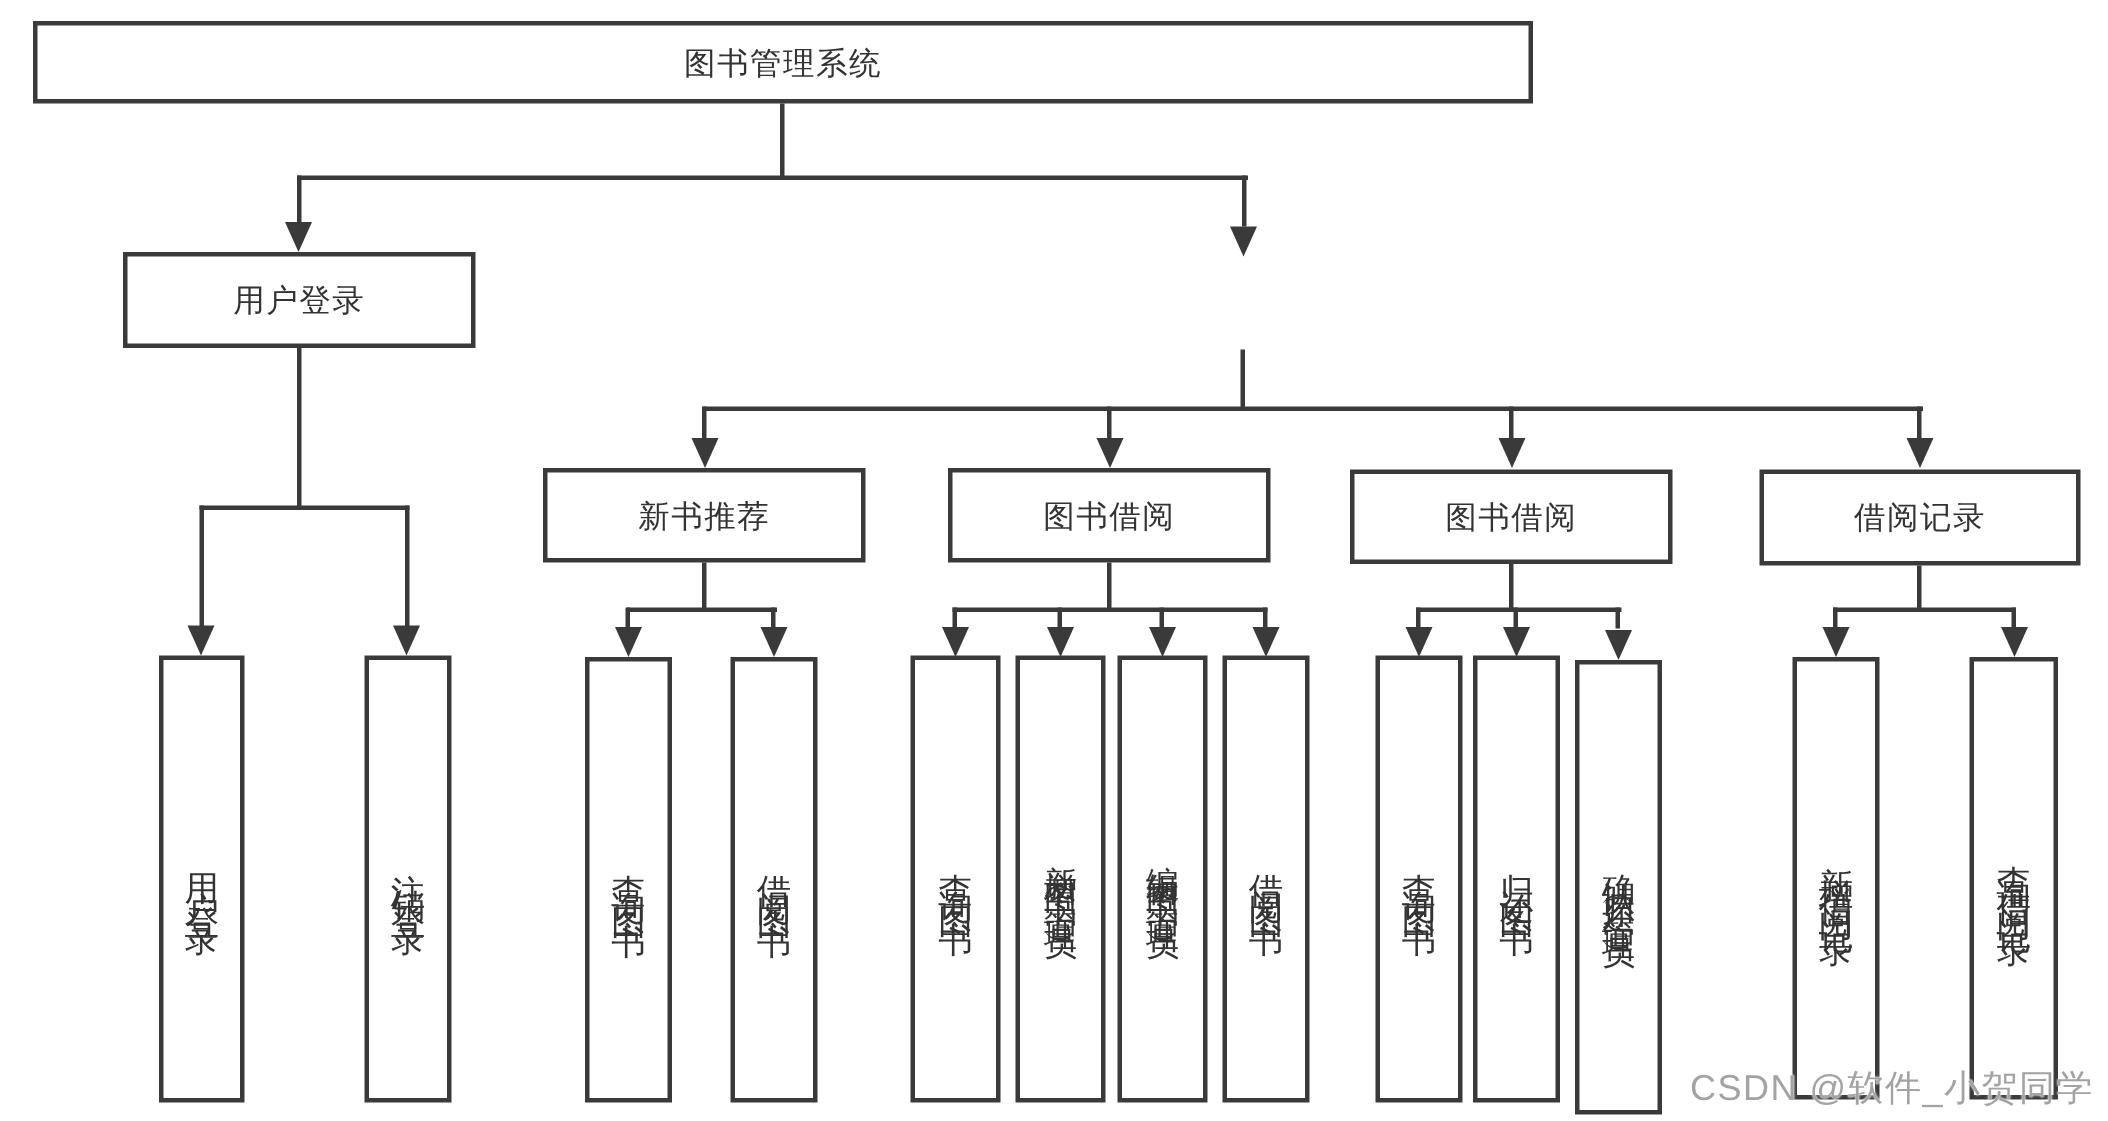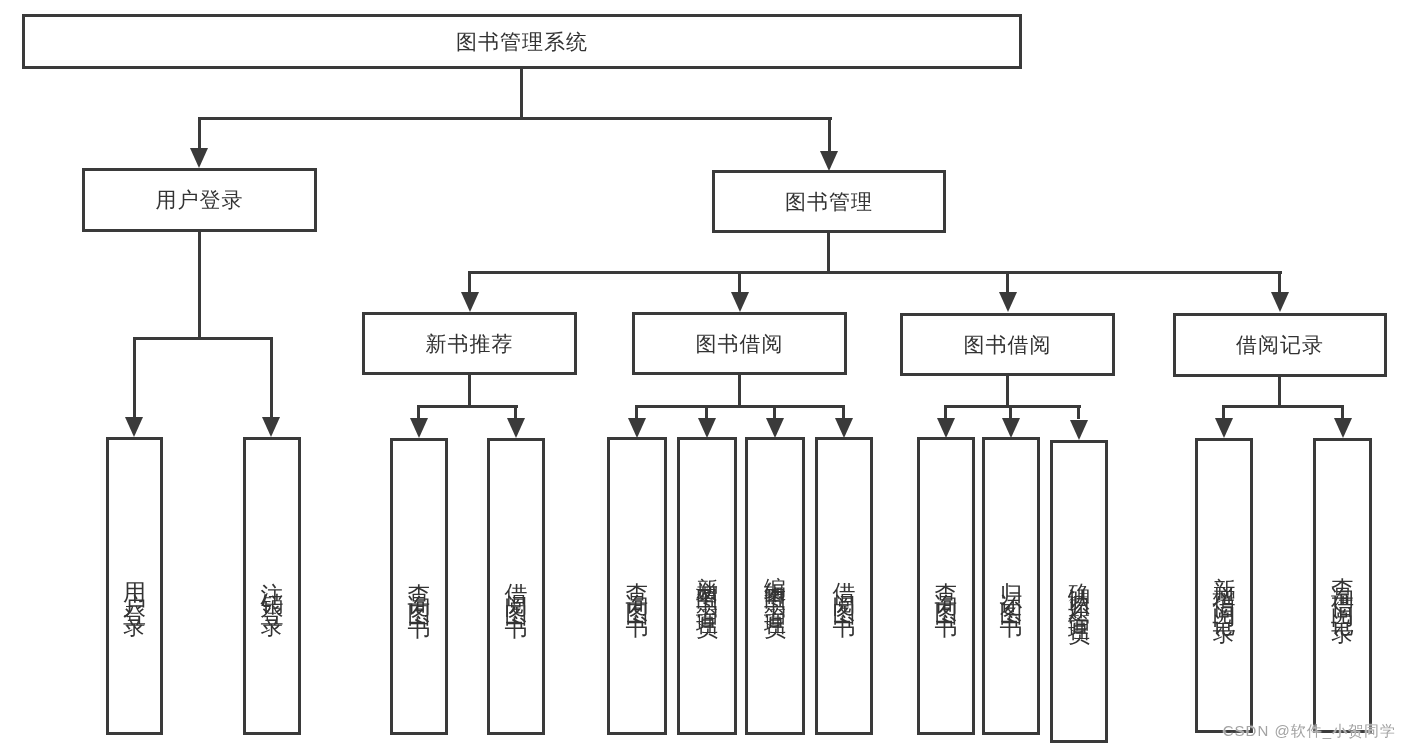--- a/index.html
+++ b/index.html
@@ -37,44 +37,41 @@
   .vl{position:absolute;width:3px;background:#3a3a3a;}
   .ar{
     position:absolute;width:0;height:0;
     border-left:9px solid transparent;
     border-right:9px solid transparent;
     border-top:20px solid #3a3a3a;
   }
   .watermark{
     position:absolute;
     right:9px;bottom:6px;
-    font-size:15px;
+    font-size:24px;
     color:#a3a3a3;
     text-shadow:0 0 2px #ffffff,0 0 1px #ffffff;
     letter-spacing:1px;
     z-index:5;
     white-space:nowrap;
   }
 </style>
 </head>
 <body>
 
 <div class="canvas">
 
   <div class="box" style="left:22px;top:14px;width:1000px;height:55px;">
     <span class="lbl">图书管理系统</span>
   </div>
 
   <div class="box" style="left:82px;top:168px;width:235px;height:64px;">
     <span class="lbl">用户登录</span>
   </div>
 
-  <div class="box" style="left:712px;top:170px;width:234px;height:63px;">
-    <span class="lbl">图书管理</span>
-  </div>
 
   <div class="box" style="left:362px;top:312px;width:215px;height:63px;">
     <span class="lbl">新书推荐</span>
   </div>
 
   <div class="box" style="left:632px;top:312px;width:215px;height:63px;">
     <span class="lbl">图书借阅</span>
   </div>
 
   <div class="box" style="left:900px;top:313px;width:215px;height:63px;">

